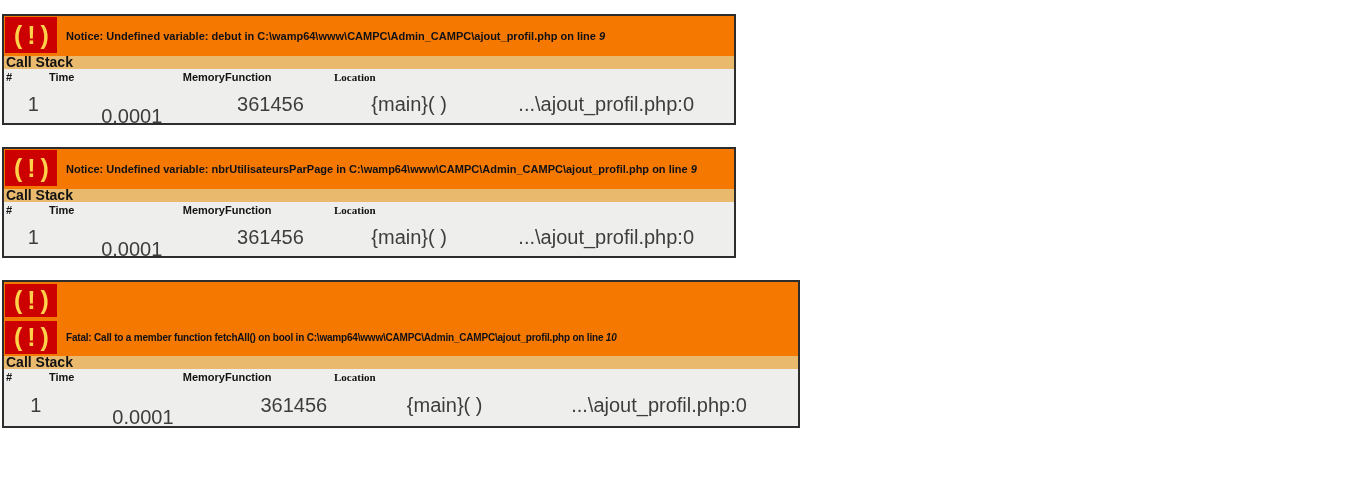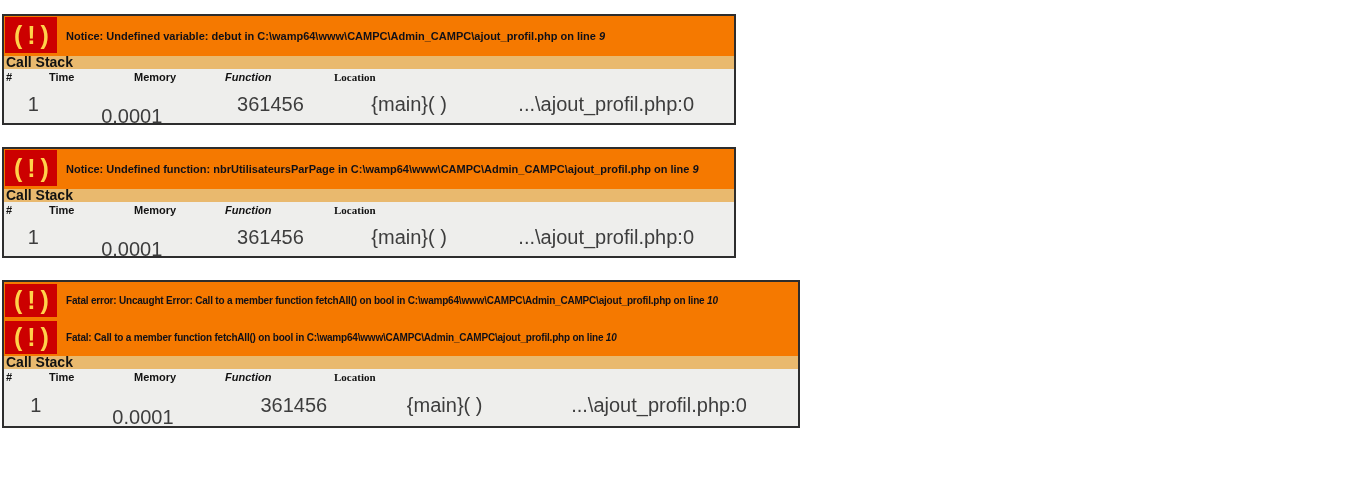--- a/index.html
+++ b/index.html
@@ -78,22 +78,22 @@
     display: flex;
     align-items: center;
     height: 16px;
     background: #eeeeec;
     font-weight: bold;
     font-size: 11px;
     color: #121212;
   }
   .c-num  { width: 45px; padding-left: 2px; box-sizing: border-box; }
   .c-time { width: 85px; }
-  .c-mem  { width: 91px; }
-  .c-func { width: 109px; font-style: italic; }
+  .c-mem  { width: 91px; text-align: right; }
+  .c-func { width: 109px; }
   .c-loc  { flex: 1; font-family: Liberation Serif, serif; }
 
   .data-row {
     display: flex;
     align-items: center;
     height: 38px;
     background: #eeeeec;
     font-size: 20px;
     color: #3d3d3d;
     text-align: center;
@@ -131,21 +131,21 @@
       <span class="d-mem">361456</span>
       <span class="d-func">{main}( )</span>
       <span class="d-loc">...\ajout_profil.php:0</span>
     </div>
   </div>
 
   <div class="error-box" id="box2">
     <div class="orange-section">
       <div class="msg-row">
         <span class="alert-icon">( ! )</span>
-        <span class="msg-text"><span>Notice: Undefined function: nbrUtilisateursParPage in C:\wamp64\www\CAMPC\Admin_CAMPC\ajout_profil.php on line </span><i class="line-num">9</i></span>
+        <span class="msg-text"><span>Notice: Undefined variable: nbrUtilisateursParPage in C:\wamp64\www\CAMPC\Admin_CAMPC\ajout_profil.php on line </span><i class="line-num">9</i></span>
       </div>
     </div>
     <div class="callstack-row">Call Stack</div>
     <div class="cols-row">
       <span class="c-num">#</span>
       <span class="c-time">Time</span>
       <span class="c-mem">Memory</span>
       <span class="c-func">Function</span>
       <span class="c-loc">Location</span>
     </div>
@@ -155,21 +155,20 @@
       <span class="d-mem">361456</span>
       <span class="d-func">{main}( )</span>
       <span class="d-loc">...\ajout_profil.php:0</span>
     </div>
   </div>
 
   <div class="error-box" id="box3">
     <div class="orange-section">
       <div class="msg-row">
         <span class="alert-icon">( ! )</span>
-        <span class="msg-text"><span>Fatal error: Uncaught Error: Call to a member function fetchAll() on bool in C:\wamp64\www\CAMPC\Admin_CAMPC\ajout_profil.php on line </span><i class="line-num">10</i></span>
       </div>
       <div class="msg-row">
         <span class="alert-icon">( ! )</span>
         <span class="msg-text"><span>Fatal: Call to a member function fetchAll() on bool in C:\wamp64\www\CAMPC\Admin_CAMPC\ajout_profil.php on line </span><i class="line-num">10</i></span>
       </div>
     </div>
     <div class="callstack-row">Call Stack</div>
     <div class="cols-row">
       <span class="c-num">#</span>
       <span class="c-time">Time</span>

